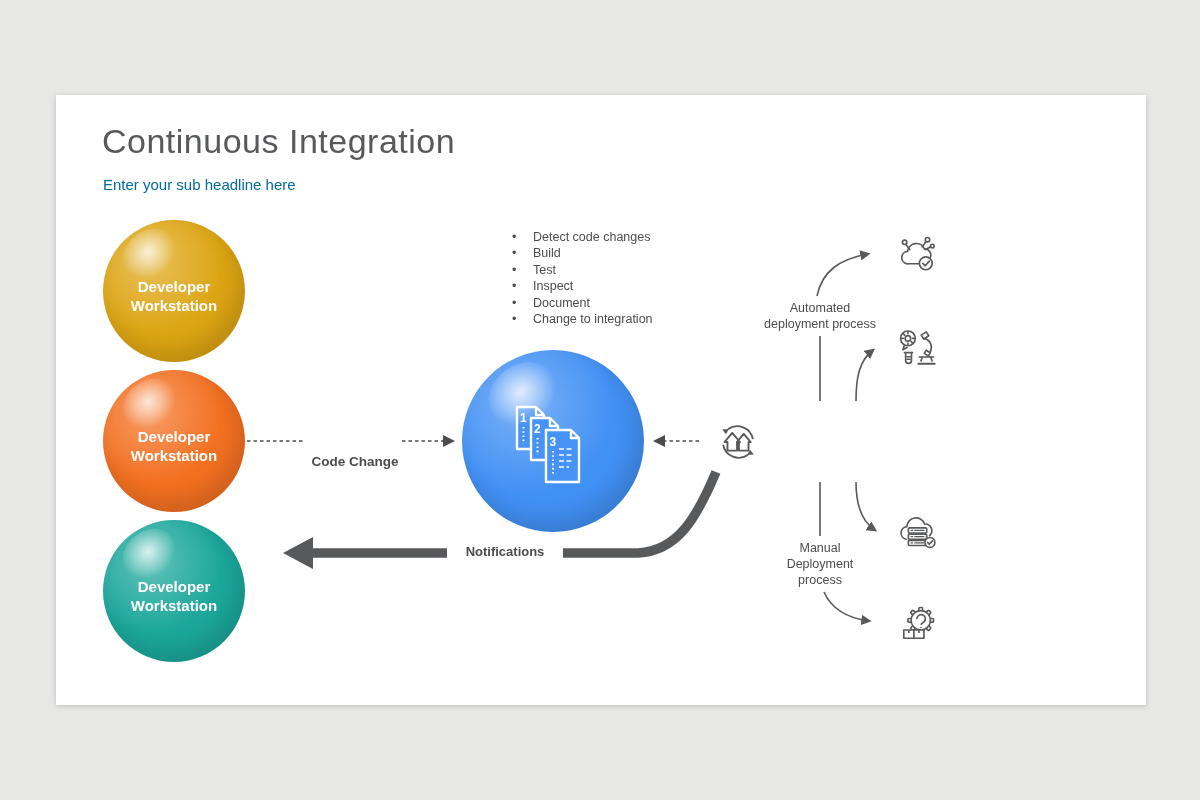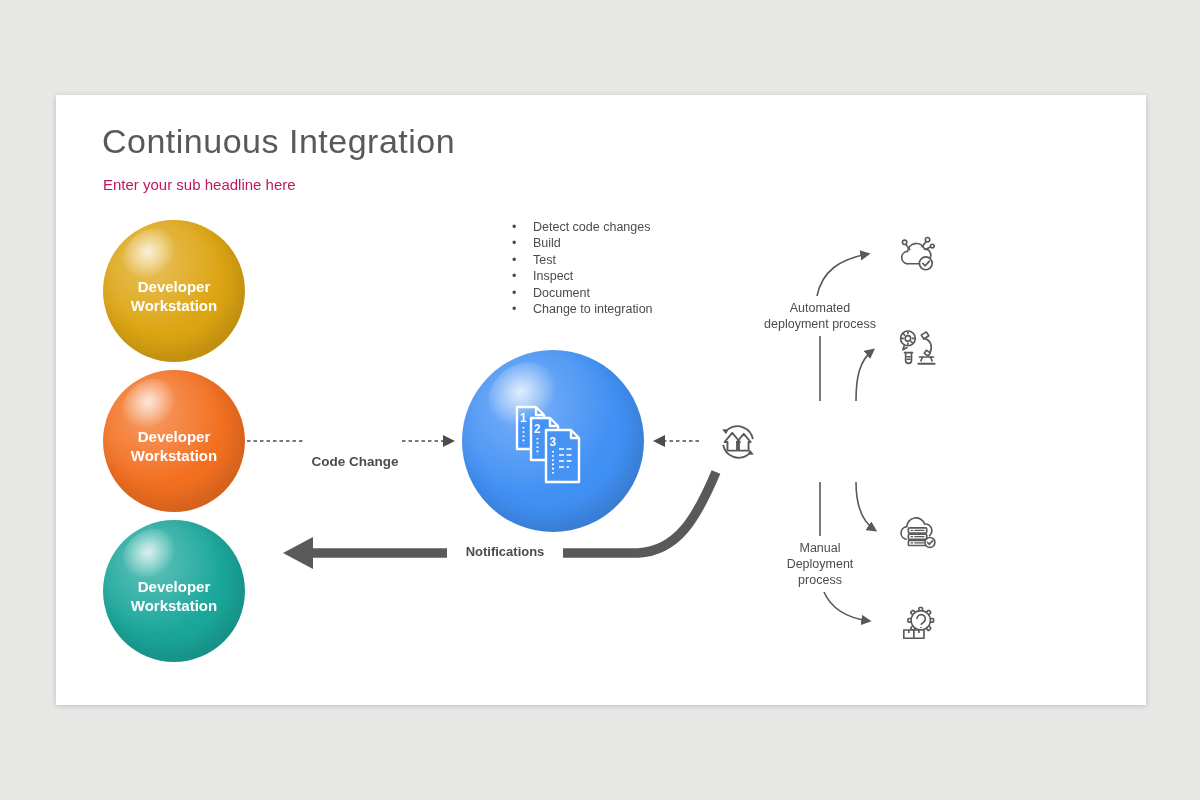--- a/index.html
+++ b/index.html
@@ -16,21 +16,21 @@
     z-index:1;
   }
   .overlay { position:absolute; left:0; top:0; width:1200px; height:800px; z-index:2; pointer-events:none; }
 
   .page-title {
     position:absolute; left:102px; top:122px; z-index:3;
     font-size:34px; font-weight:400; color:#58595b; letter-spacing:.5px;
   }
   .page-subtitle {
     position:absolute; left:103px; top:176px; z-index:3;
-    font-size:15px; color:#be185d;
+    font-size:15px; color:#0369a1;
   }
 
   
   .bubble {
     position:absolute; z-index:3;
     width:142px; height:142px; border-radius:50%;
     background: radial-gradient(circle at 34% 30%, rgba(255,255,255,.30) 0%, rgba(255,255,255,0) 52%), var(--c,#999);
     box-shadow: inset -8px -12px 20px rgba(0,0,0,.14);
     display:flex; align-items:center; justify-content:center; text-align:center;
     color:#fff; font-weight:bold; font-size:15px; line-height:19px;
@@ -63,21 +63,21 @@
 
   .server-pill { left:882px; width:215px; height:74px; font-size:14.5px; line-height:18px; }
   .server-pill .disc { width:62px; height:62px; margin-left:5px; }
   .server-pill .pill-label { margin-left:16px; width:112px; }
   .pill-integration { top:219px; }
   .pill-test       { top:311px; }
   .pill-uat        { top:494px; }
   .pill-production { top:587px; }
 
   
-  .bullet-list { position:absolute; left:512px; top:219px; z-index:3; }
+  .bullet-list { position:absolute; left:512px; top:229px; z-index:3; }
   .bullet-item {
     display:flex; align-items:flex-start;
     font-size:12.5px; color:#4c4c4e; line-height:16.4px;
   }
   .bullet-item::before { content:"•"; width:21px; flex:none; color:#4c4c4e; }
 
   
   .flow-label { position:absolute; z-index:4; color:#4c4c4e; text-align:center; }
   .label-code-change   { left:305px; top:454px; width:100px; font-size:13.5px; font-weight:bold; }
   .label-notifications { left:452px; top:544px; width:106px; font-size:13px;   font-weight:bold; }

